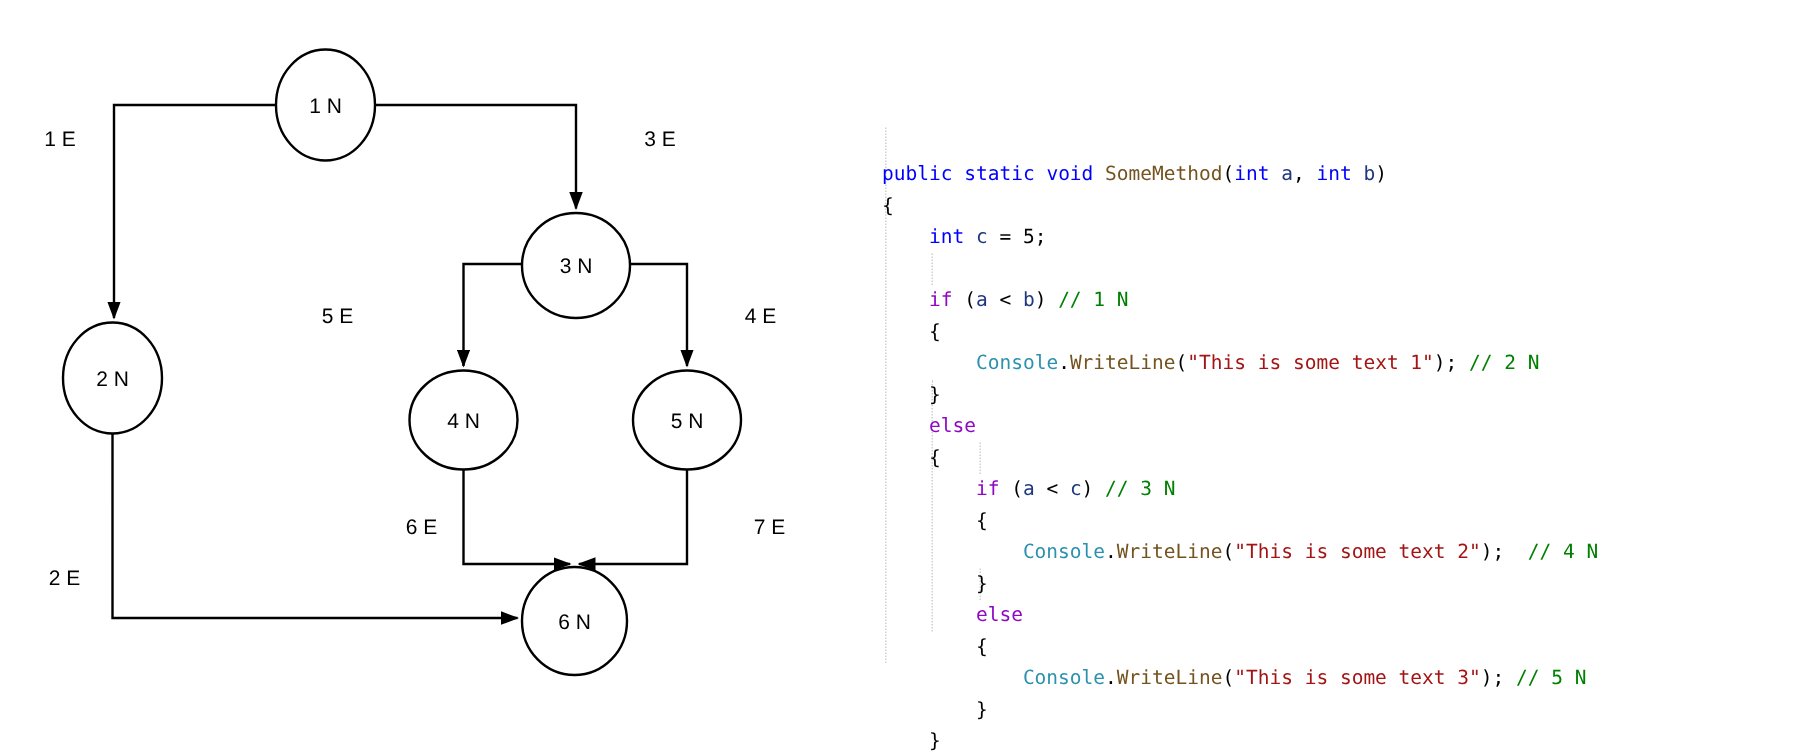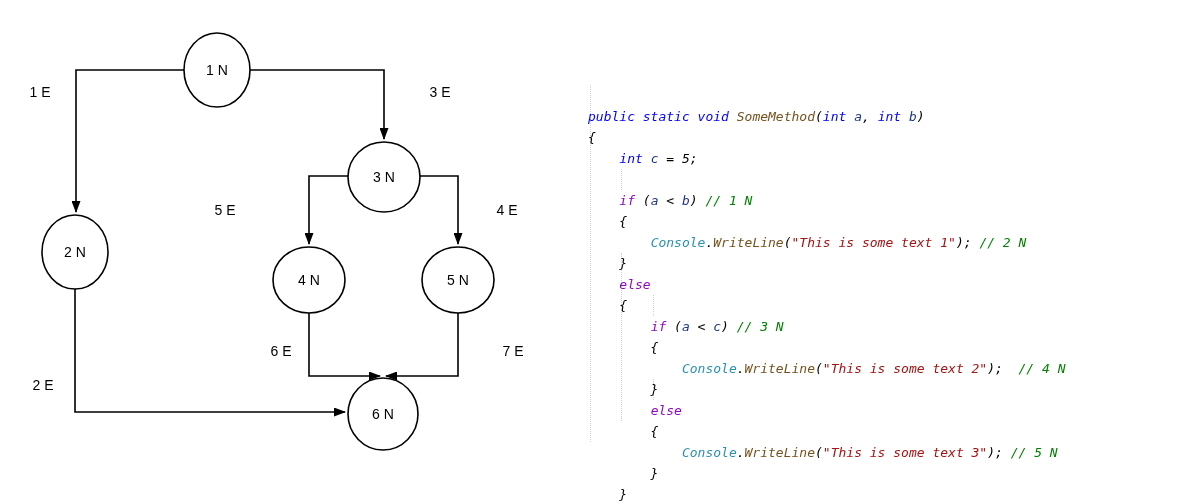--- a/index.html
+++ b/index.html
@@ -4,21 +4,21 @@
 <style>
   html,body{margin:0;padding:0;background:#ffffff;}
   .stage{position:relative;width:1201px;height:501px;background:#ffffff;overflow:hidden;
          font-family:"Liberation Sans", sans-serif;}
   #graph{position:absolute;left:0;top:0;}
   .node-label{font-family:"Liberation Sans", sans-serif;font-size:14px;fill:#000;}
   .edge-label{font-family:"Liberation Sans", sans-serif;font-size:14px;fill:#000;}
   .code{position:absolute;left:588px;top:43px;width:600px;
         font-family:"DejaVu Sans Mono","Liberation Mono",monospace;
         font-size:13px;line-height:21px;white-space:pre;color:#000;}
-  .code-line{height:21px;position:relative;z-index:1;font-style:italic;}
+  .code-line{height:21px;position:relative;z-index:1;}
   .guides{position:absolute;left:0;top:0;width:100%;height:100%;z-index:0;}
   .guide{position:absolute;width:0;border-left:1px dotted #d0d0d0;}
 </style>
 </head>
 <body>
 
 <div class="stage">
   <svg id="graph" width="560" height="501" viewBox="0 0 560 501">
       <defs>
         <marker id="arrow" markerWidth="12" markerHeight="9" refX="11" refY="4.5" orient="auto" markerUnits="userSpaceOnUse">

